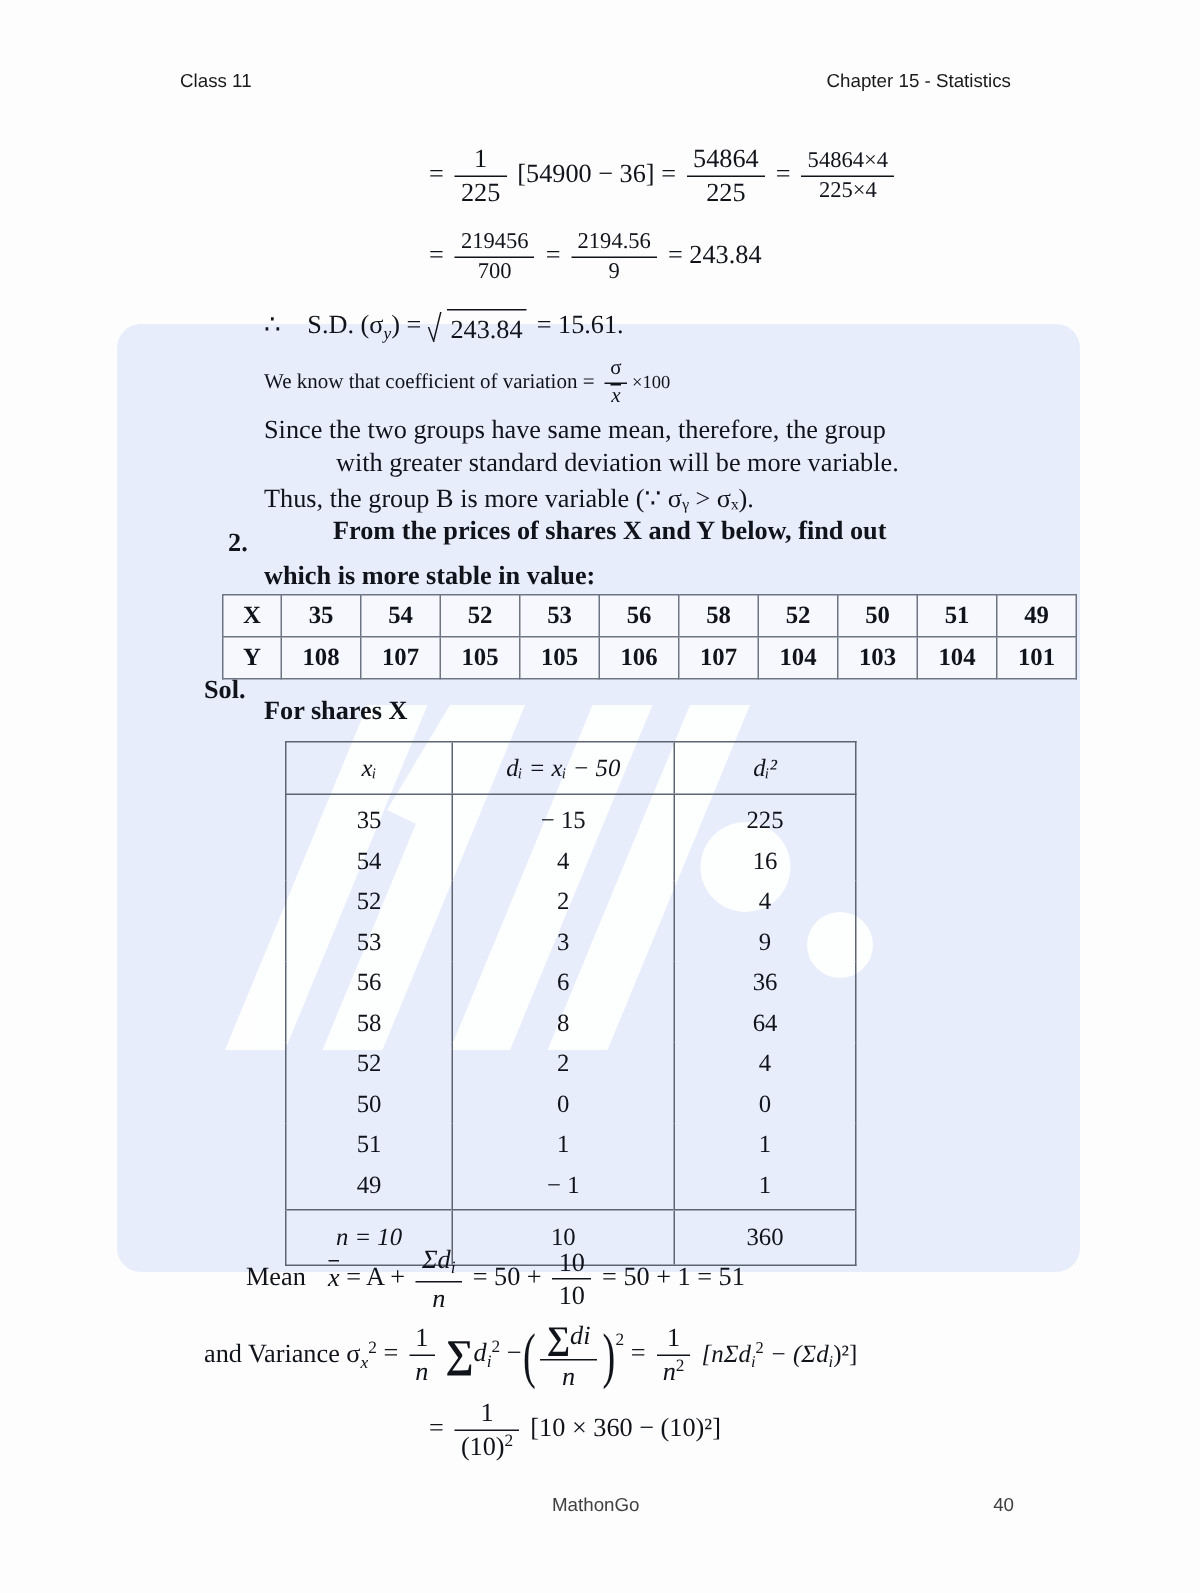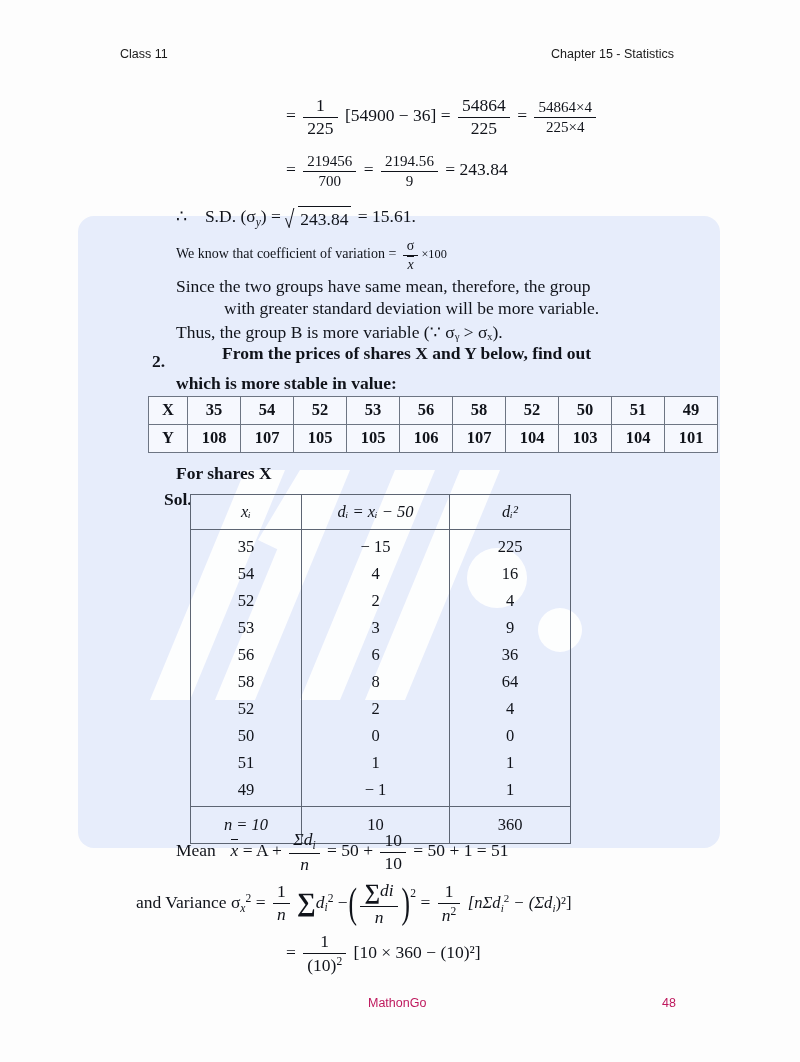--- a/index.html
+++ b/index.html
@@ -62,21 +62,21 @@
   
   .footer {
     position: absolute;
     bottom: 46px;
     left: 0;
     width: 800px;
     height: 20px;
     z-index: 3;
     font-family: "Liberation Sans", sans-serif;
     font-size: 12.5px;
-    color: #be185d;
+    color: #404040;
   }
   .footer .brand { position: absolute; left: 368px; top: 0; }
   .footer .pageno { position: absolute; right: 124px; top: 0; }
 
   
   .content {
     position: absolute;
     left: 0; top: 0;
     width: 800px;
     z-index: 3;
@@ -333,21 +333,21 @@
           <td class="v2">106</td>
           <td class="v2">107</td>
           <td class="v2">104</td>
           <td class="v2">103</td>
           <td class="v2">104</td>
           <td class="v2">101</td>
         </tr>
       </tbody>
     </table>
 
-    <div class="qnum" style="left:136px; top:488px;margin-left:28px;">Sol.</div>
+    <div class="qnum" style="left:136px; top:448px;">Sol.</div>
     <div class="qnum" style="left:176px; top:462px;">For shares X</div>
 
     <table class="calc-table">
       <tbody>
         <tr class="head">
           <td class="c1">xᵢ</td>
           <td class="c2">dᵢ = xᵢ − 50</td>
           <td class="c3">dᵢ²</td>
         </tr>
         <tr class="firstbody">
@@ -401,21 +401,21 @@
           <td class="c3">1</td>
         </tr>
         <tr class="total">
           <td class="c1 it">n = 10</td>
           <td class="c2">10</td>
           <td class="c3">360</td>
         </tr>
       </tbody>
     </table>
 
-    <div class="line" style="left:176px; top:830px; font-size:17.5px;">
+    <div class="line" style="left:164px; top:830px; font-size:17.5px;">
       <span>Mean</span>
       <span style="display:inline-block;width:6px"></span>
       <span class="it ovl">x</span>
       <span>= A +</span>
       <span class="mfrac">
         <span class="num it"><span>Σd</span><span class="sub">i</span></span>
         <span class="den it">n</span>
       </span>
       <span>= 50 +</span>
       <span class="mfrac">
@@ -451,16 +451,16 @@
         <span class="num">1</span>
         <span class="den"><span>(10)</span><span class="sup">2</span></span>
       </span>
       <span>[10 × 360 − (10)²]</span>
     </div>
 
   </div>
 
   <div class="footer">
     <span class="brand">MathonGo</span>
-    <span class="pageno">48</span>
+    <span class="pageno">40</span>
   </div>
 
 </div>
 
 </body></html>

